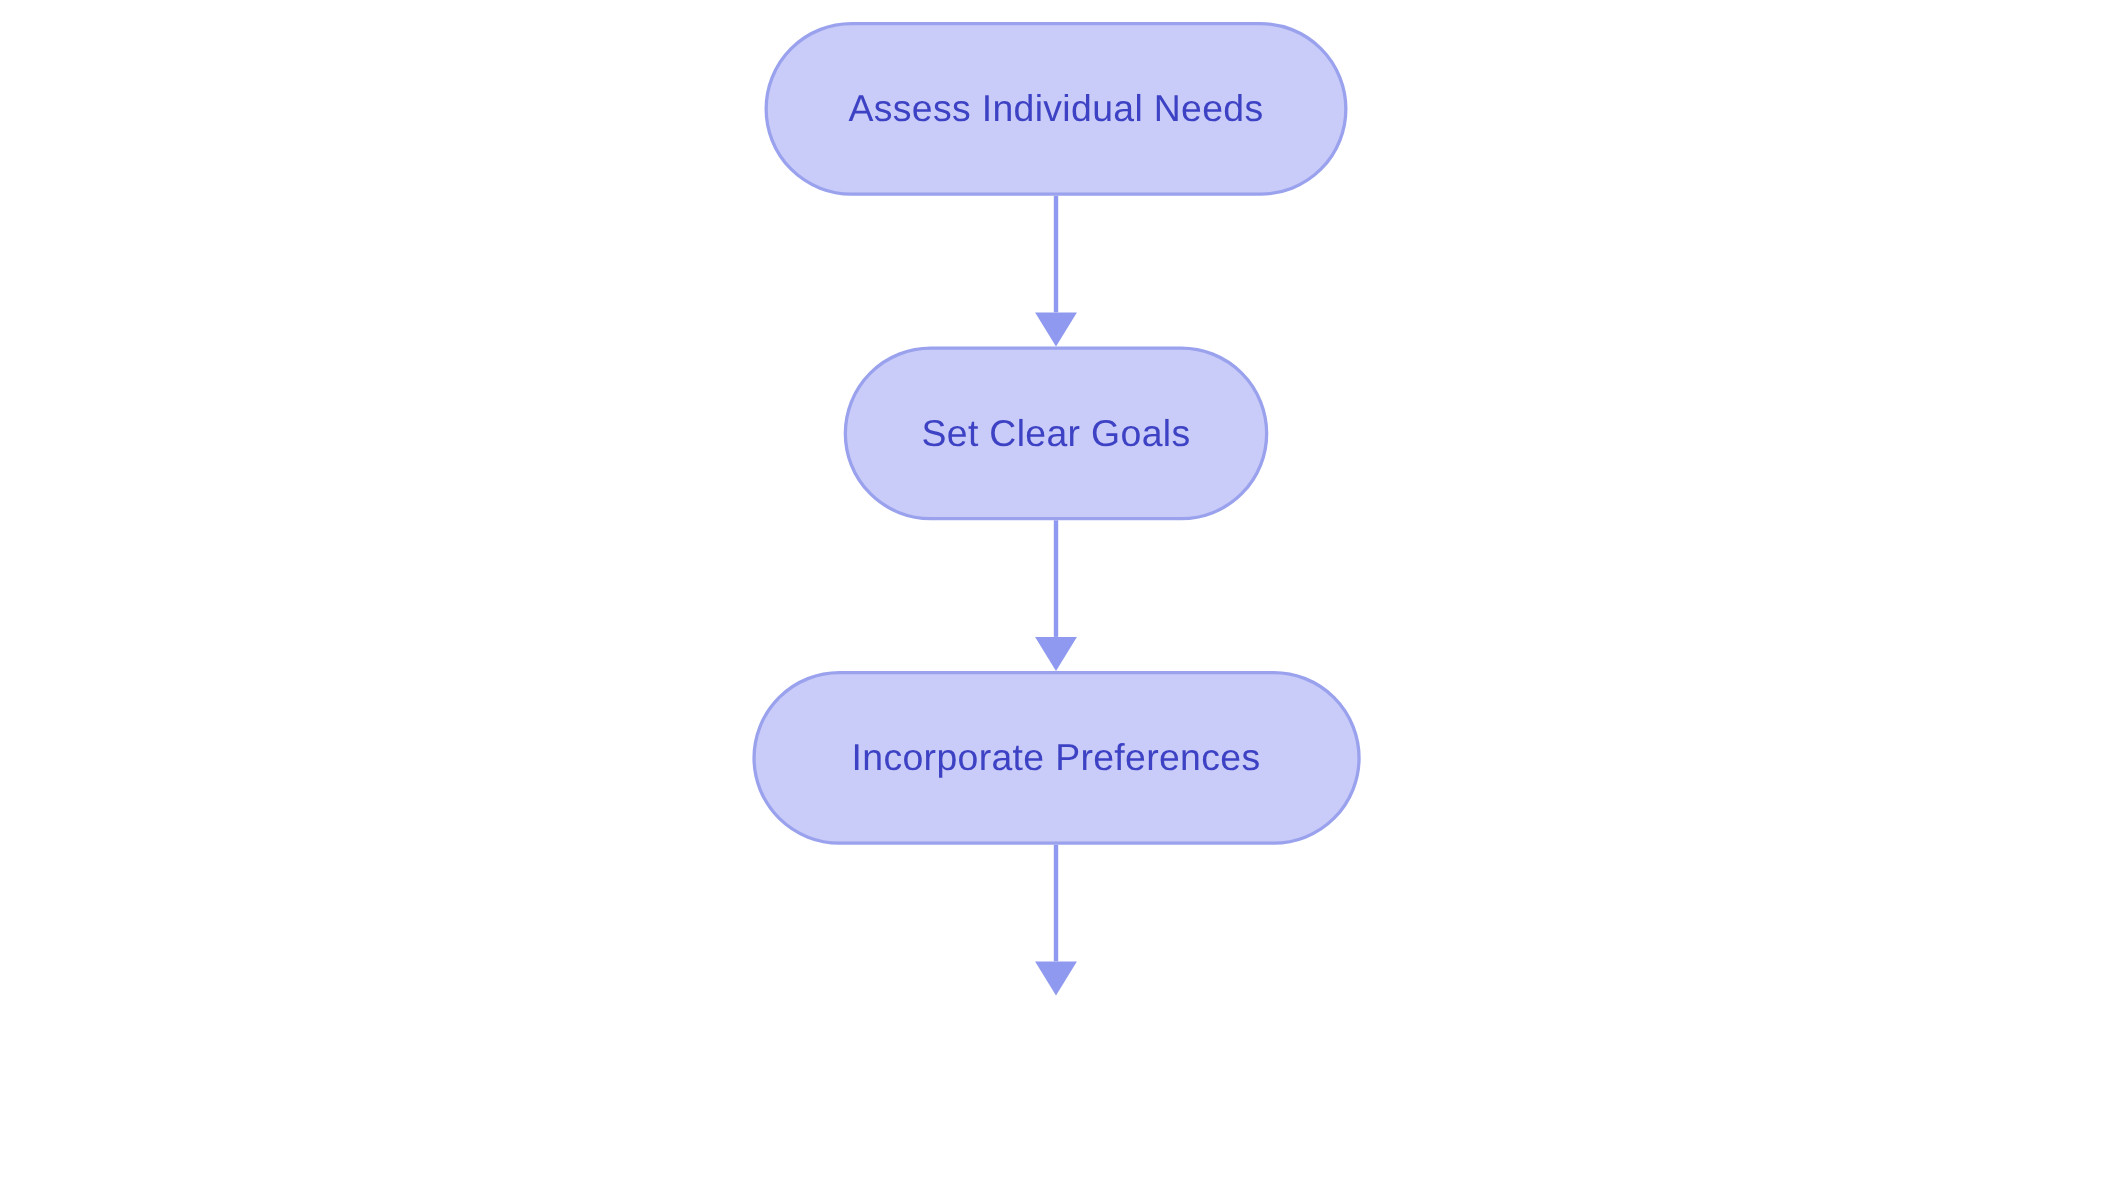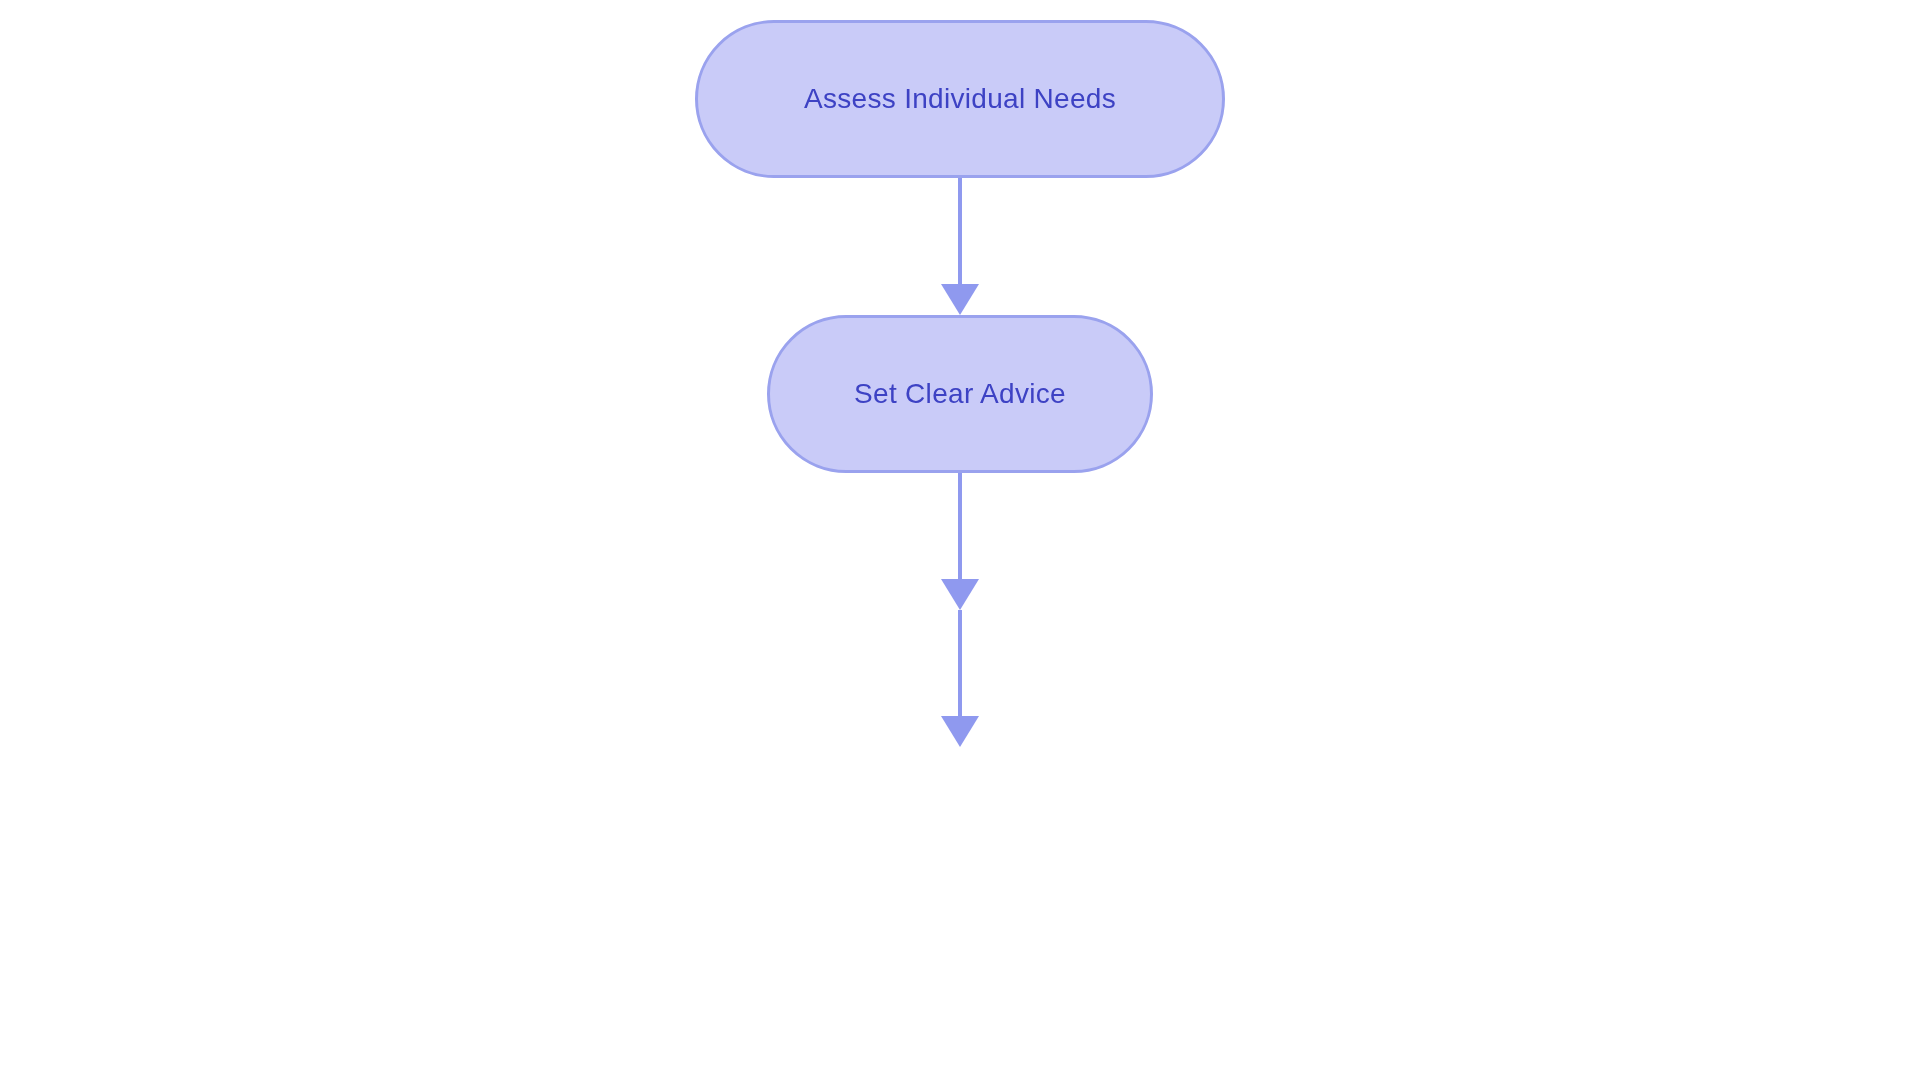--- a/index.html
+++ b/index.html
@@ -33,21 +33,21 @@
     display: flex;
     align-items: center;
     justify-content: center;
     box-sizing: border-box;
   }
   .node-1 { width: 530px; }
   .node-2 { width: 386px; }
   .node-3 { width: 553px; }
   .node-4 { width: 642px; }
   .node-label {
-    font-size: 28px;
+    font-size: 34px;
     font-weight: 500;
     color: #3d42c4;
     letter-spacing: 0.3px;
     white-space: nowrap;
   }
   .arrow {
     height: 137px;
     flex: 0 0 auto;
     display: flex;
     flex-direction: column;
@@ -75,28 +75,31 @@
     <div class="node node-1">
       <span class="node-label">Assess Individual Needs</span>
     </div>
 
     <div class="arrow">
       <div class="arrow-line"></div>
       <div class="arrow-head"></div>
     </div>
 
     <div class="node node-2">
-      <span class="node-label">Set Clear Advice</span>
+      <span class="node-label">Set Clear Goals</span>
     </div>
 
     <div class="arrow">
       <div class="arrow-line"></div>
       <div class="arrow-head"></div>
     </div>
 
+    <div class="node node-3">
+      <span class="node-label">Incorporate Preferences</span>
+    </div>
 
     <div class="arrow">
       <div class="arrow-line"></div>
       <div class="arrow-head"></div>
     </div>
 
 
   </div>
 </div>
 

